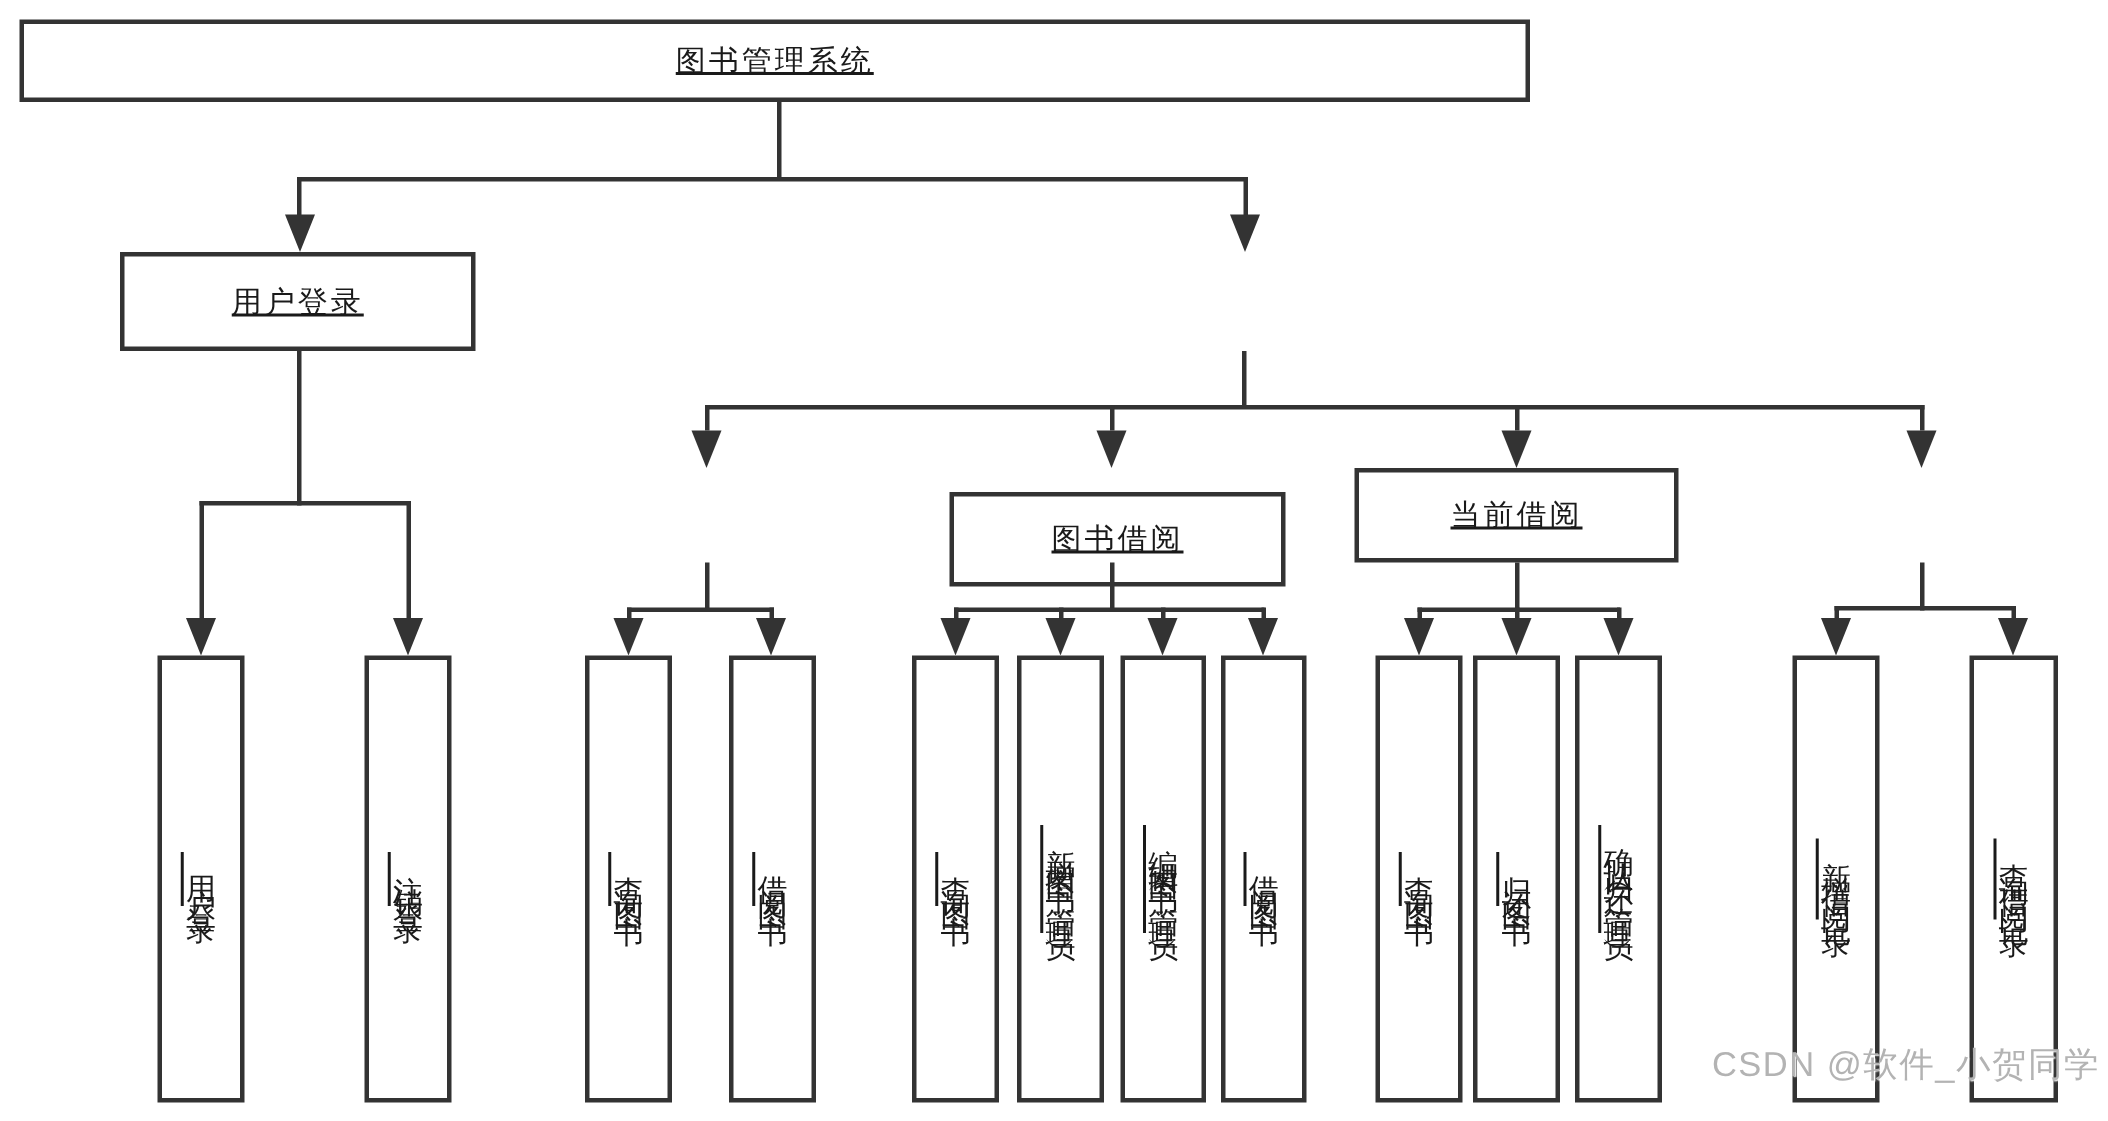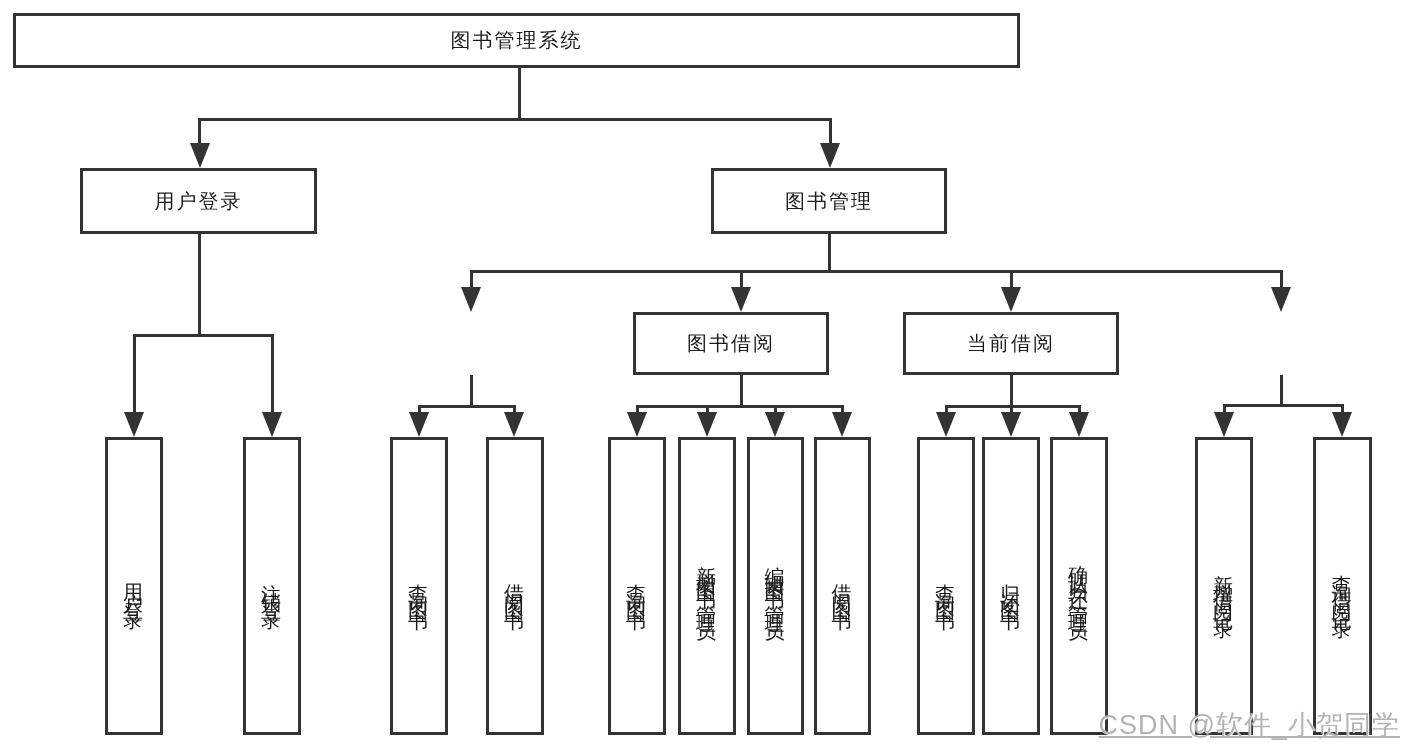--- a/index.html
+++ b/index.html
@@ -26,85 +26,84 @@
     box-sizing: border-box;
     border: 3px solid var(--line);
     background: var(--box-bg);
     display: flex;
     align-items: center;
     justify-content: center;
     color: var(--text);
     font-size: 20px;
     letter-spacing: 2px;
     text-align: center;
+    text-decoration: underline;
   }
   .vbox {
     writing-mode: vertical-rl;
     text-orientation: mixed;
     letter-spacing: 9px;
     padding: 4px 0;
     font-size: 20px;
   }
   .vline { position: absolute; width: 3px; background: var(--line); }
   .hline { position: absolute; height: 3px; background: var(--line); }
   .arrow {
     position: absolute;
     width: 0; height: 0;
     border-left: 10px solid transparent;
     border-right: 10px solid transparent;
     border-top: 25px solid var(--line);
   }
   .watermark {
     position: absolute;
     right: 5px;
-    bottom: 4px;
-    font-size: 27px;
+    bottom: 22px;
+    font-size: 23px;
     letter-spacing: 1px;
     color: var(--watermark);
     text-shadow: 1px 1px 1px #ffffff;
     white-space: nowrap;
-    text-decoration: underline;
   }
 </style>
 </head>
 <body>
 
 <div class="stage">
 
   <div class="box" style="left:13px; top:13px; width:1007px; height:55px;">图书管理系统</div>
 
   <div class="vline" style="left:518px; top:68px; height:52px;"></div>
   <div class="hline" style="left:198px; top:118px; width:634px;"></div>
   <div class="vline" style="left:198px; top:118px; height:26px;"></div>
   <div class="arrow" style="left:190px; top:143px;"></div>
   <div class="vline" style="left:829px; top:118px; height:26px;"></div>
   <div class="arrow" style="left:820px; top:143px;"></div>
 
   <div class="box" style="left:80px; top:168px; width:237px; height:66px;">用户登录</div>
-  <div class="box" style="left:711px; top:168px; width:236px; height:66px;">图书管理</div>
 
   <div class="vline" style="left:198px; top:234px; height:103px;"></div>
   <div class="hline" style="left:133px; top:334px; width:141px;"></div>
   <div class="vline" style="left:133px; top:334px; height:78px;"></div>
   <div class="arrow" style="left:124px; top:412px;"></div>
   <div class="vline" style="left:271px; top:334px; height:78px;"></div>
   <div class="arrow" style="left:262px; top:412px;"></div>
 
   <div class="vline" style="left:828px; top:234px; height:38px;"></div>
   <div class="hline" style="left:470px; top:270px; width:813px;"></div>
   <div class="vline" style="left:470px; top:270px; height:17px;"></div>
   <div class="arrow" style="left:461px; top:287px;"></div>
   <div class="vline" style="left:740px; top:270px; height:17px;"></div>
   <div class="arrow" style="left:731px; top:287px;"></div>
   <div class="vline" style="left:1010px; top:270px; height:17px;"></div>
   <div class="arrow" style="left:1001px; top:287px;"></div>
   <div class="vline" style="left:1280px; top:270px; height:17px;"></div>
   <div class="arrow" style="left:1271px; top:287px;"></div>
 
-  <div class="box" style="left:633px; top:312px; width:196px; height:63px;">图书借阅</div>
+  <div class="box" style="left:633px; top:328px; width:224px; height:63px;">图书借阅</div>
   <div class="box" style="left:903px; top:312px; width:216px; height:63px;">当前借阅</div>
 
   <div class="vline" style="left:470px; top:375px; height:33px;"></div>
   <div class="hline" style="left:418px; top:405px; width:98px;"></div>
   <div class="vline" style="left:418px; top:405px; height:8px;"></div>
   <div class="arrow" style="left:409px; top:412px;"></div>
   <div class="vline" style="left:513px; top:405px; height:8px;"></div>
   <div class="arrow" style="left:504px; top:412px;"></div>
 
   <div class="vline" style="left:740px; top:375px; height:33px;"></div>

